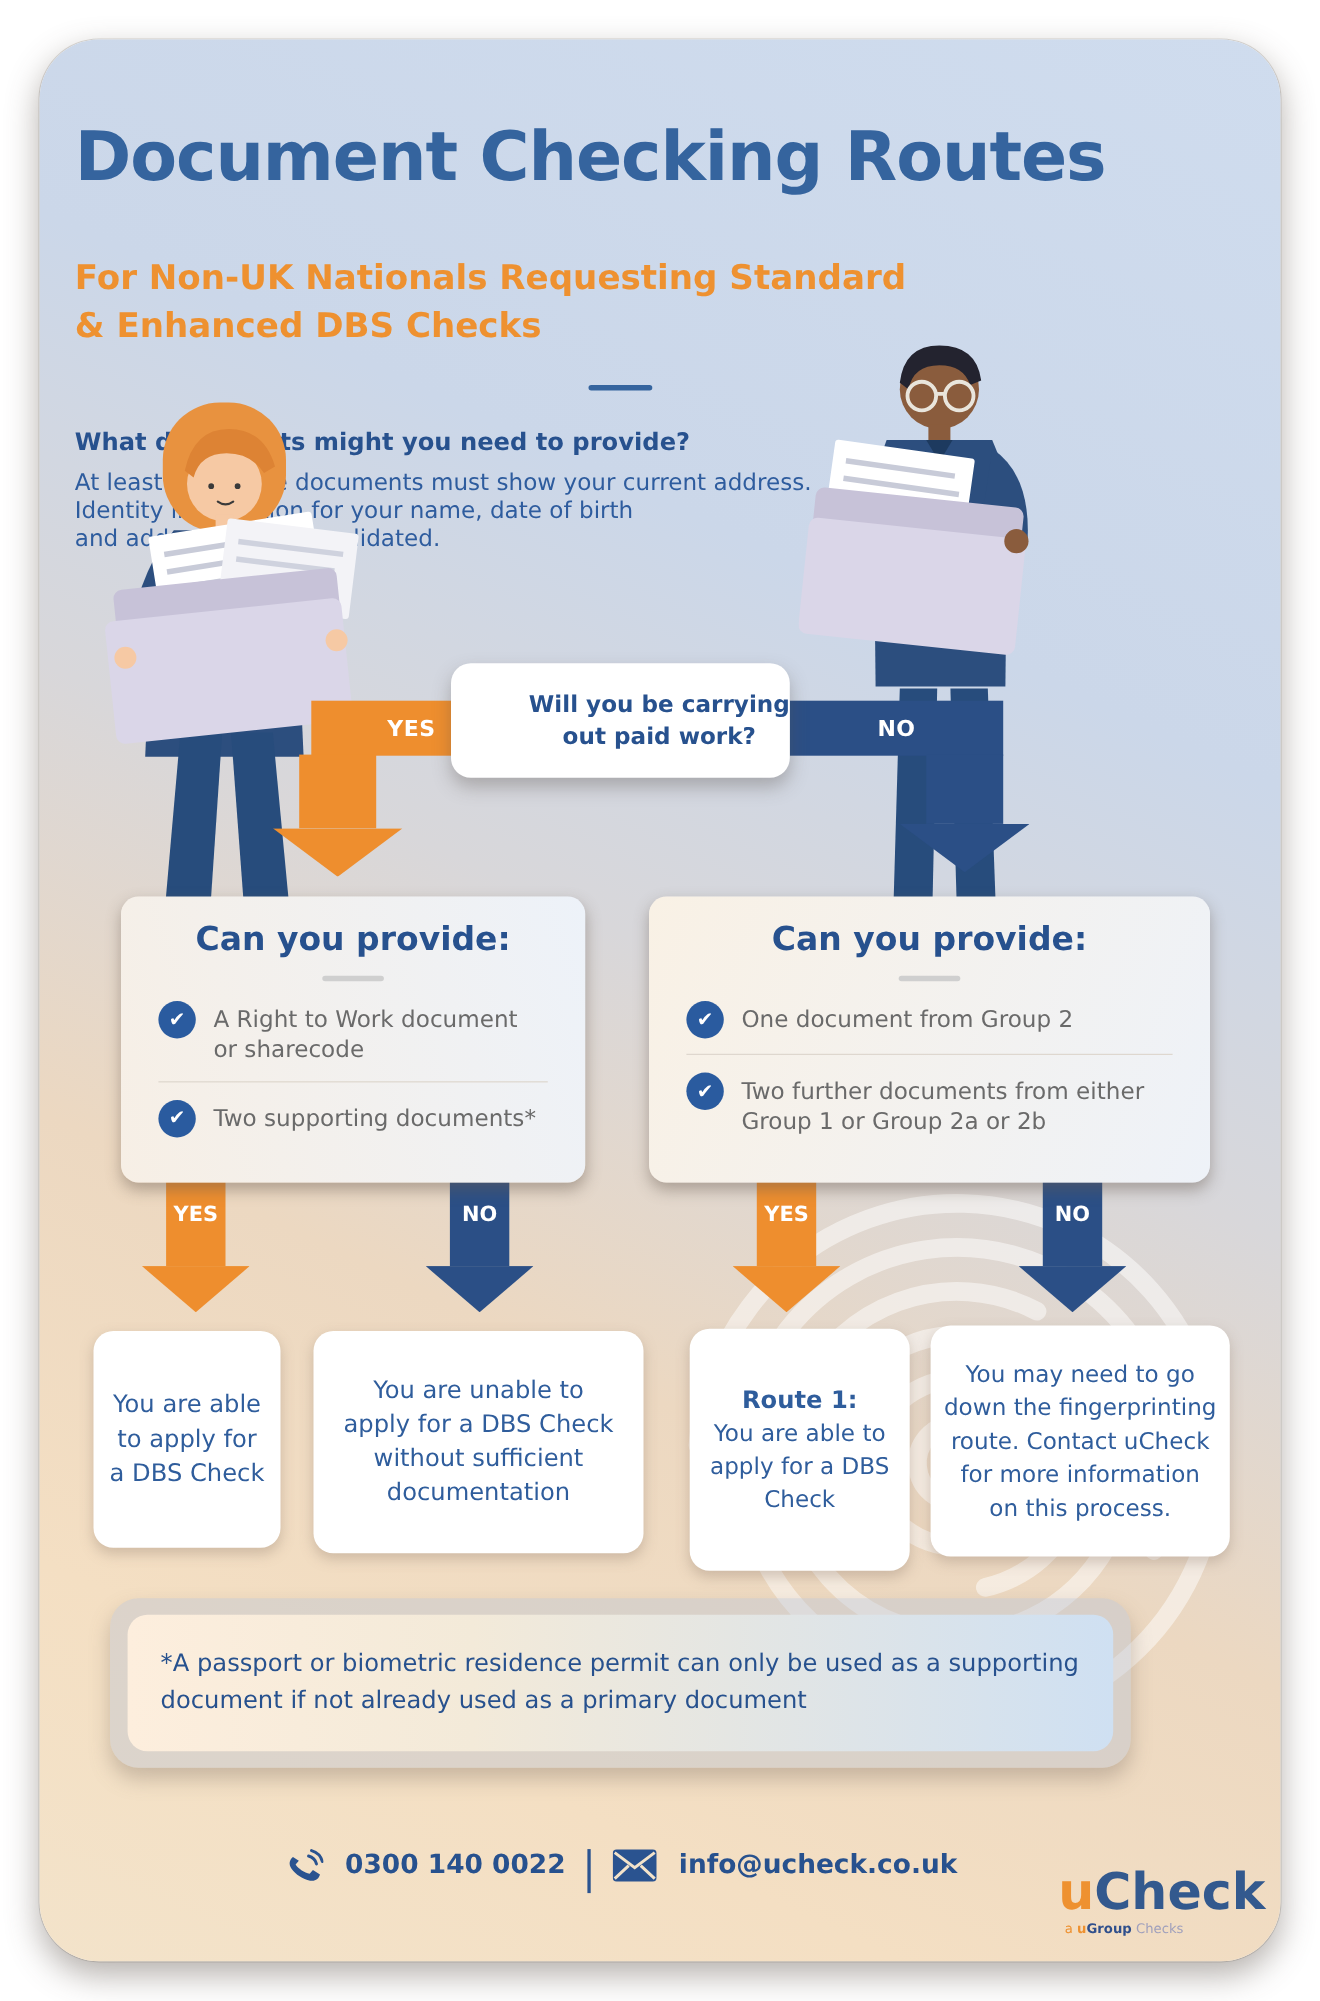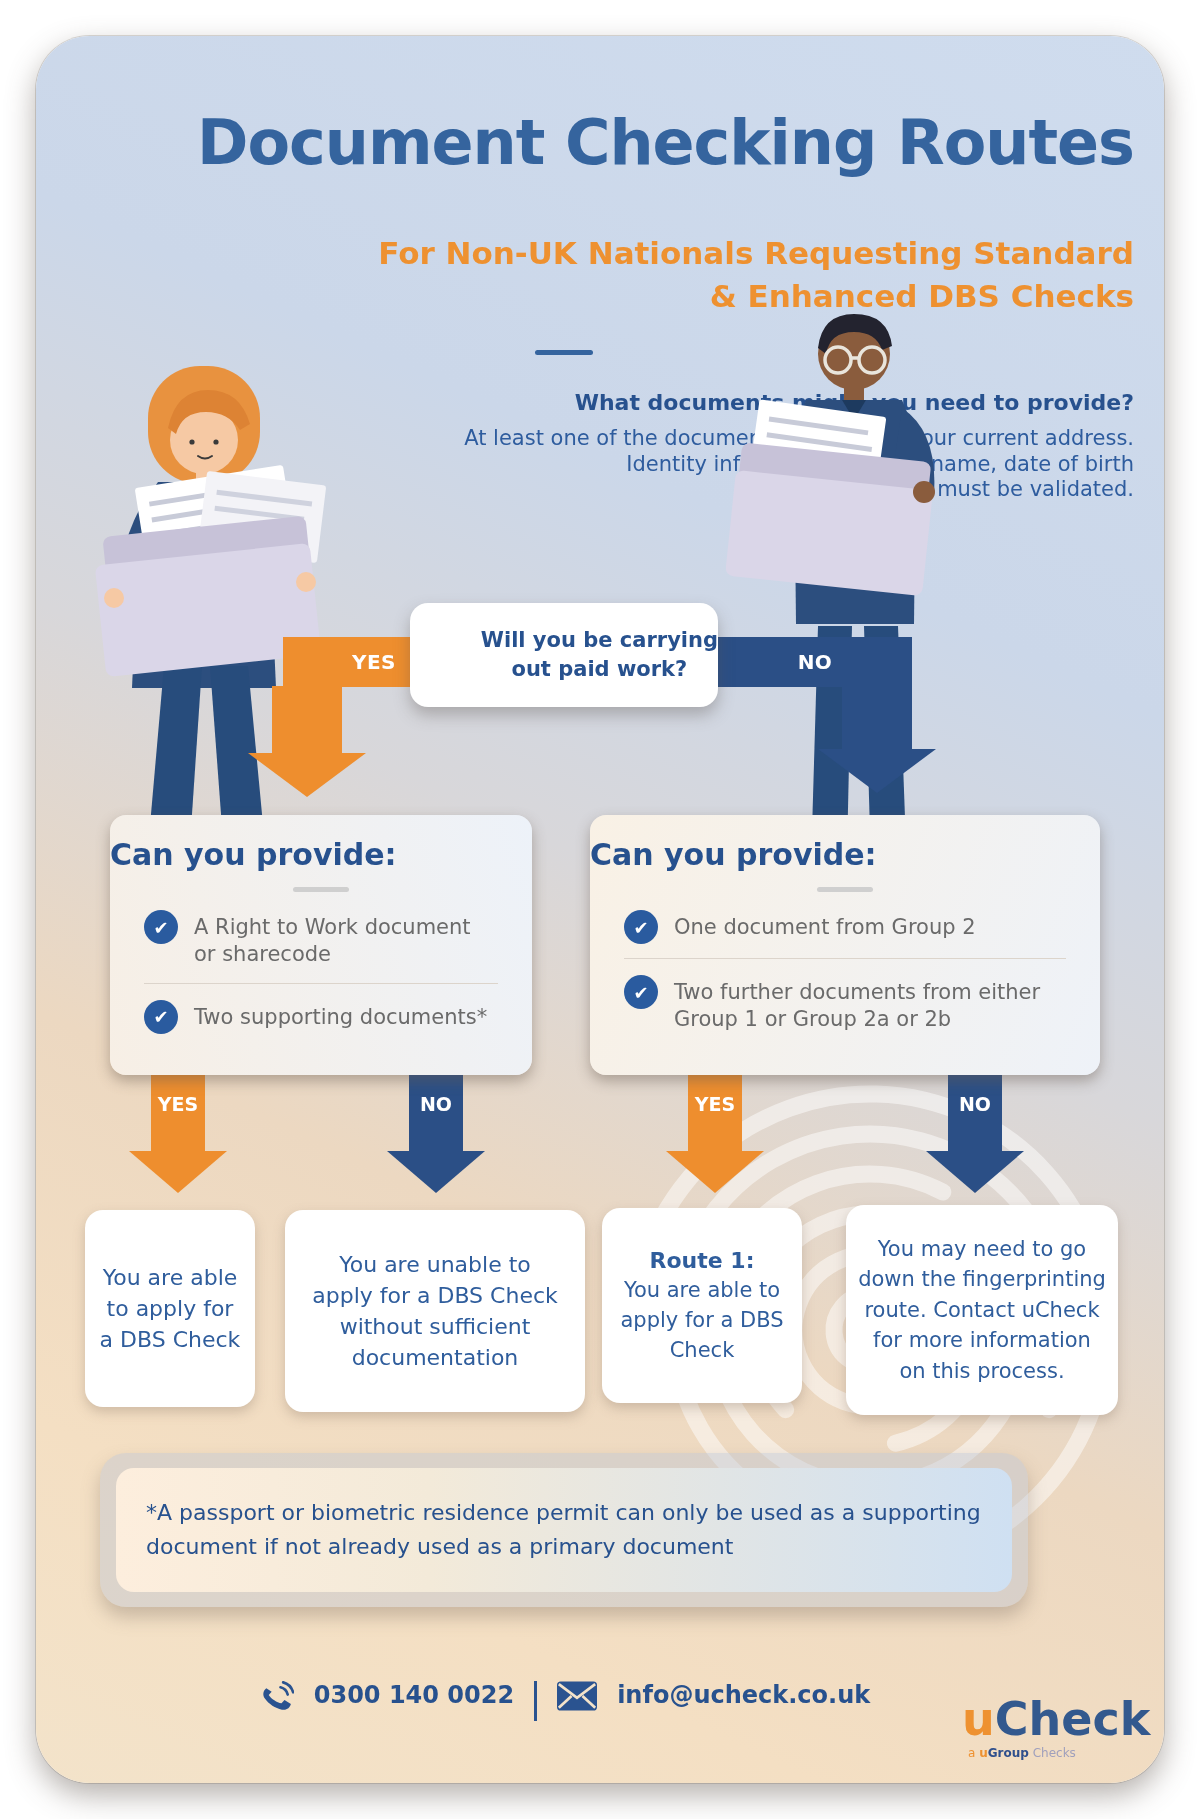--- a/index.html
+++ b/index.html
@@ -1,21 +1,21 @@
 <!DOCTYPE html>
 <html><head>
 <meta charset="utf-8">
 <style>
   html,body{margin:0;padding:0;}
   body{width:1200px;height:1819px;background:#ffffff;font-family:"DejaVu Sans","Liberation Sans",sans-serif;}
   .canvas{position:relative;width:1200px;height:1819px;background:#ffffff;overflow:hidden;}
   .card{position:absolute;left:36px;top:36px;width:1128px;height:1747px;border-radius:54px;overflow:hidden;
         background:linear-gradient(205deg,#cfdcee 0%,#cbd7e9 30%,#d8d7da 48%,#ecd8c1 66%,#f4dfc3 84%,#f3e3ca 100%);
         box-shadow:0 12px 30px rgba(90,80,70,.45),0 0 0 1px rgba(120,110,100,.25);}
-  .center{position:absolute;left:14px;width:1056px;text-align:right;z-index:2;padding-left:28px;}
+  .center{position:absolute;left:4px;width:1056px;text-align:left;z-index:2;padding-left:28px;}
   .title{top:70px;font-size:62px;font-weight:bold;color:#35649E;letter-spacing:-1px;}
   .subtitle{top:196px;font-size:31px;font-weight:bold;color:#EE9130;line-height:1.38;white-space:pre-line;}
   .top-divider{position:absolute;left:499px;top:314px;width:58px;height:5px;border-radius:3px;background:#35649E;z-index:2;}
   .intro-h{top:354px;font-size:22px;font-weight:bold;color:#27518E;}
   .intro-b{top:390px;font-size:21px;color:#2E5C9E;line-height:1.22;white-space:pre-line;}
 
   .qbox{position:absolute;left:374px;top:567px;width:308px;height:104px;background:#ffffff;border-radius:18px;
         box-shadow:0 8px 16px rgba(90,80,75,.35);display:flex;align-items:center;justify-content:flex-end;z-index:6;}
   .qbox span{font-size:21px;font-weight:bold;color:#27518E;line-height:1.4;white-space:pre-line;text-align:center;}
 
@@ -27,21 +27,21 @@
   .shaft{position:absolute;z-index:5;}
   .shaft-left{left:236px;top:650px;width:70px;height:67px;background:#EE8E2E;}
   .head-left{left:212px;top:717px;width:118px;height:44px;background:#EE8E2E;clip-path:polygon(0 0,100% 0,50% 100%);}
   .shaft-right{left:806px;top:650px;width:70px;height:63px;background:#2B4F86;}
   .head-right{left:782px;top:713px;width:118px;height:44px;background:#2B4F86;clip-path:polygon(0 0,100% 0,50% 100%);}
 
   .provide-card{position:absolute;top:779px;height:260px;border-radius:16px;z-index:4;
         box-shadow:0 6px 14px rgba(105,90,80,.45);box-sizing:border-box;}
   .left-card{left:74px;width:422px;background:linear-gradient(250deg,#edf2f9 0%,#f7efe5 100%);}
   .right-card{left:554px;width:510px;background:linear-gradient(110deg,#f9f1e5 0%,#eef2f8 100%);}
-  .pc-head{margin-top:22px;font-size:30px;font-weight:bold;color:#27518E;}
+  .pc-head{margin-top:22px;text-align:center;font-size:30px;font-weight:bold;color:#27518E;}
   .pc-div{width:56px;height:5px;border-radius:3px;background:#cfcfcf;margin:15px auto 18px;}
   .pc-items{padding:0 34px;}
   .pc-row{display:flex;align-items:flex-start;gap:16px;}
   .check{width:34px;height:34px;border-radius:50%;background:#2A5B9F;color:#fff;font-size:18px;
          display:flex;align-items:center;justify-content:center;flex:0 0 34px;}
   .pc-text{font-size:21px;color:#6A6A6A;line-height:1.3;white-space:pre-line;padding-top:4px;text-align:left;}
   .pc-sep{height:1px;background:#dcd4cb;margin:14px 0 16px;}
 
   .darrow{position:absolute;top:1039px;width:98px;height:118px;z-index:3;}
   .d-shaft{position:absolute;left:22px;top:0;width:54px;height:76px;}
@@ -49,21 +49,21 @@
   .d-label{position:absolute;left:22px;top:18px;width:54px;text-align:center;color:#fff;font-weight:bold;font-size:19px;}
   .or{background:#EE8E2E;} .nv{background:#2B4F86;}
   .a1{left:93px;} .a2{left:351px;} .a3{left:630px;} .a4{left:890px;}
 
   .outcome{position:absolute;background:#ffffff;border-radius:18px;box-shadow:0 5px 12px rgba(140,120,105,.35);
            display:flex;flex-direction:column;align-items:center;justify-content:center;text-align:center;
            color:#2F5D9C;z-index:3;box-sizing:border-box;padding:8px;}
   .outcome .o-text{white-space:pre-line;}
   .b1{left:49px;top:1174px;width:170px;height:197px;font-size:22px;line-height:1.42;}
   .b2{left:249px;top:1174px;width:300px;height:202px;font-size:22px;line-height:1.42;}
-  .b3{left:566px;top:1172px;width:200px;height:195px;font-size:21px;line-height:1.42;}
+  .b3{left:591px;top:1172px;width:200px;height:220px;font-size:21px;line-height:1.42;}
   .b3 .o-head{font-weight:bold;font-size:22px;}
   .b4{left:810px;top:1169px;width:272px;height:210px;font-size:21px;line-height:1.45;}
 
   .fingerprint{position:absolute;left:574px;top:1034px;z-index:2;}
 
   .note-ring{position:absolute;left:64px;top:1417px;width:928px;height:154px;border-radius:26px;
              background:rgba(186,196,212,.42);box-shadow:0 10px 18px rgba(120,105,95,.35);z-index:4;}
   .note-box{position:absolute;left:80px;top:1432px;width:896px;height:124px;border-radius:18px;
             background:linear-gradient(90deg,#fdeedd 0%,#f3ead9 35%,#cfe0f2 100%);z-index:5;
             display:flex;align-items:center;box-sizing:border-box;padding:0 30px;}

